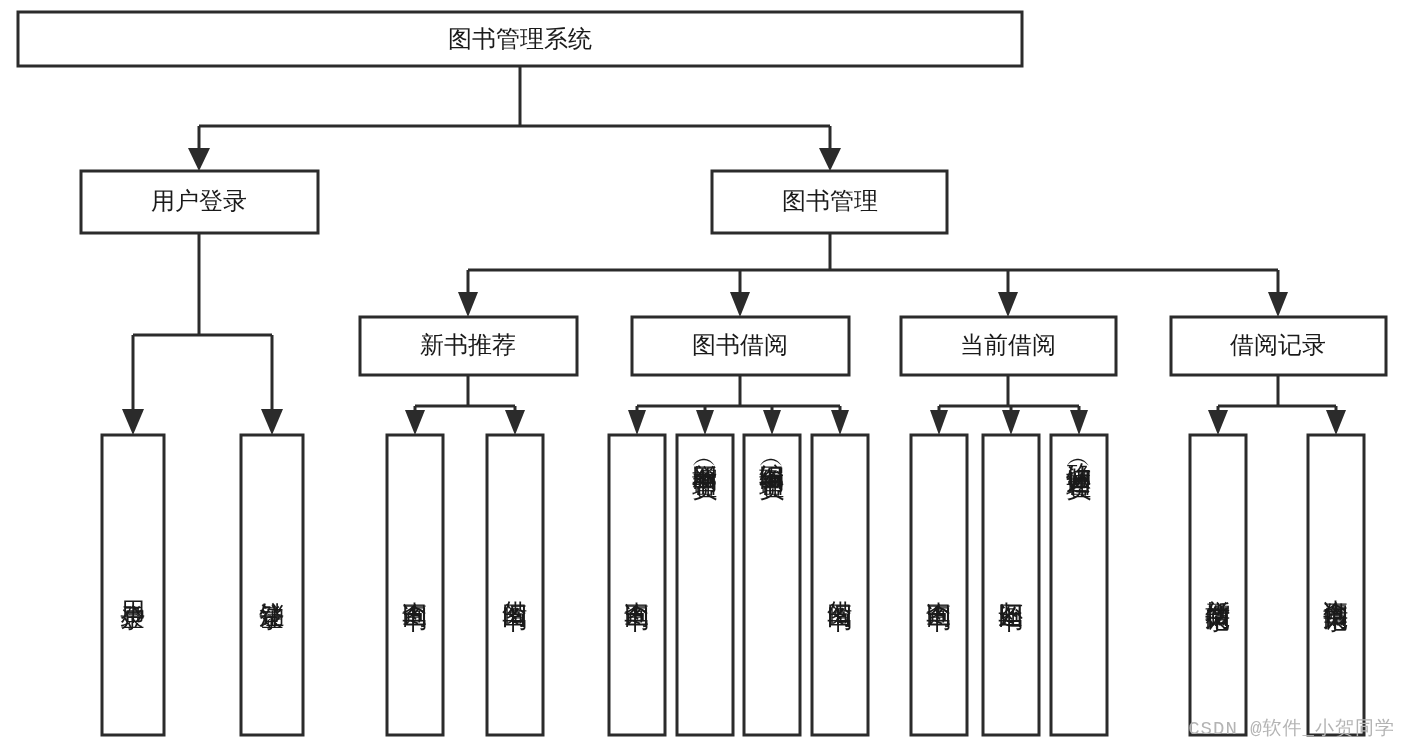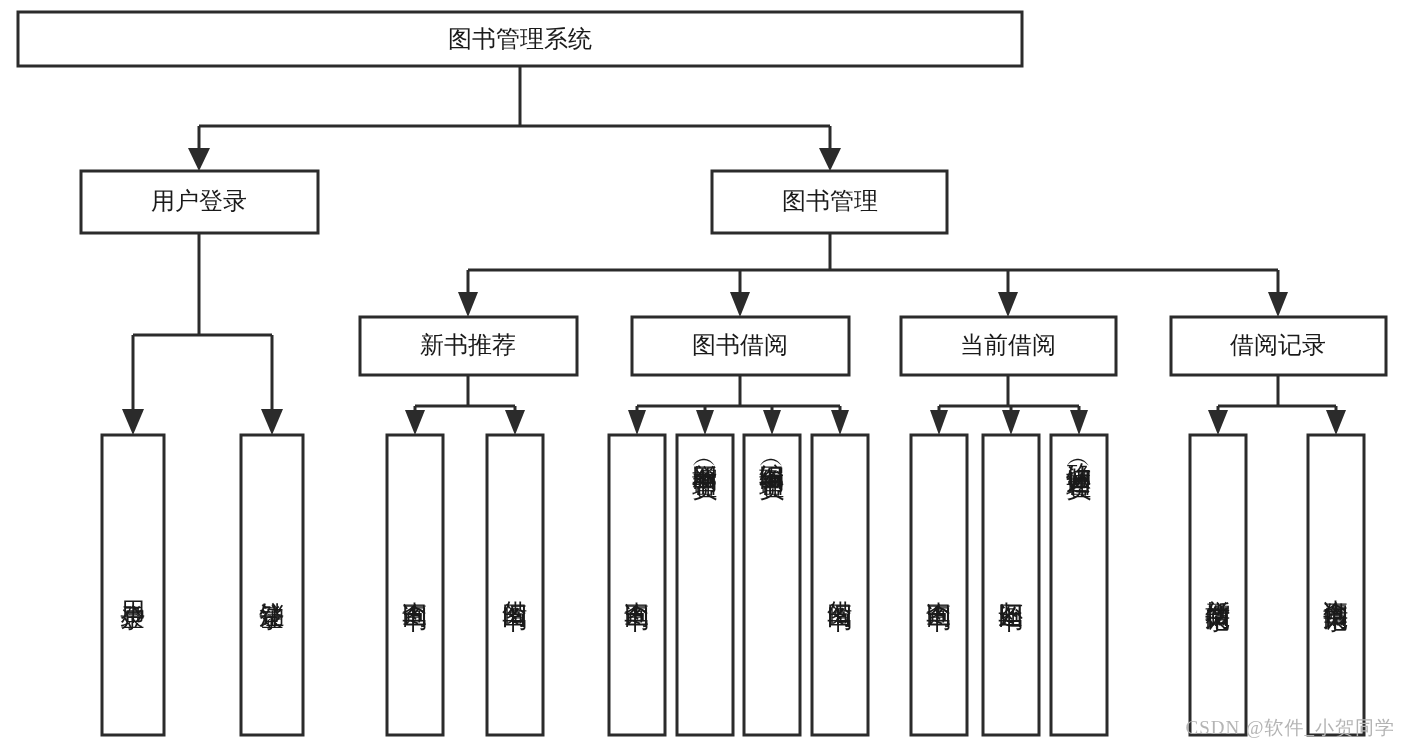--- a/index.html
+++ b/index.html
@@ -67,21 +67,21 @@
     font-size: 25px;
     line-height: 1.05;
     letter-spacing: 2px;
     color: #1a1a1a;
     white-space: nowrap;
   }
   .watermark {
     position: absolute;
     right: 10px;
     bottom: 6px;
-    font-family: Liberation Serif, serif;
+    font-family: Liberation Mono, monospace;
     font-size: 19px;
     color: #b4b4b4;
     letter-spacing: 1px;
     white-space: nowrap;
     user-select: none;
   }
 </style>
 </head>
 <body>
 

